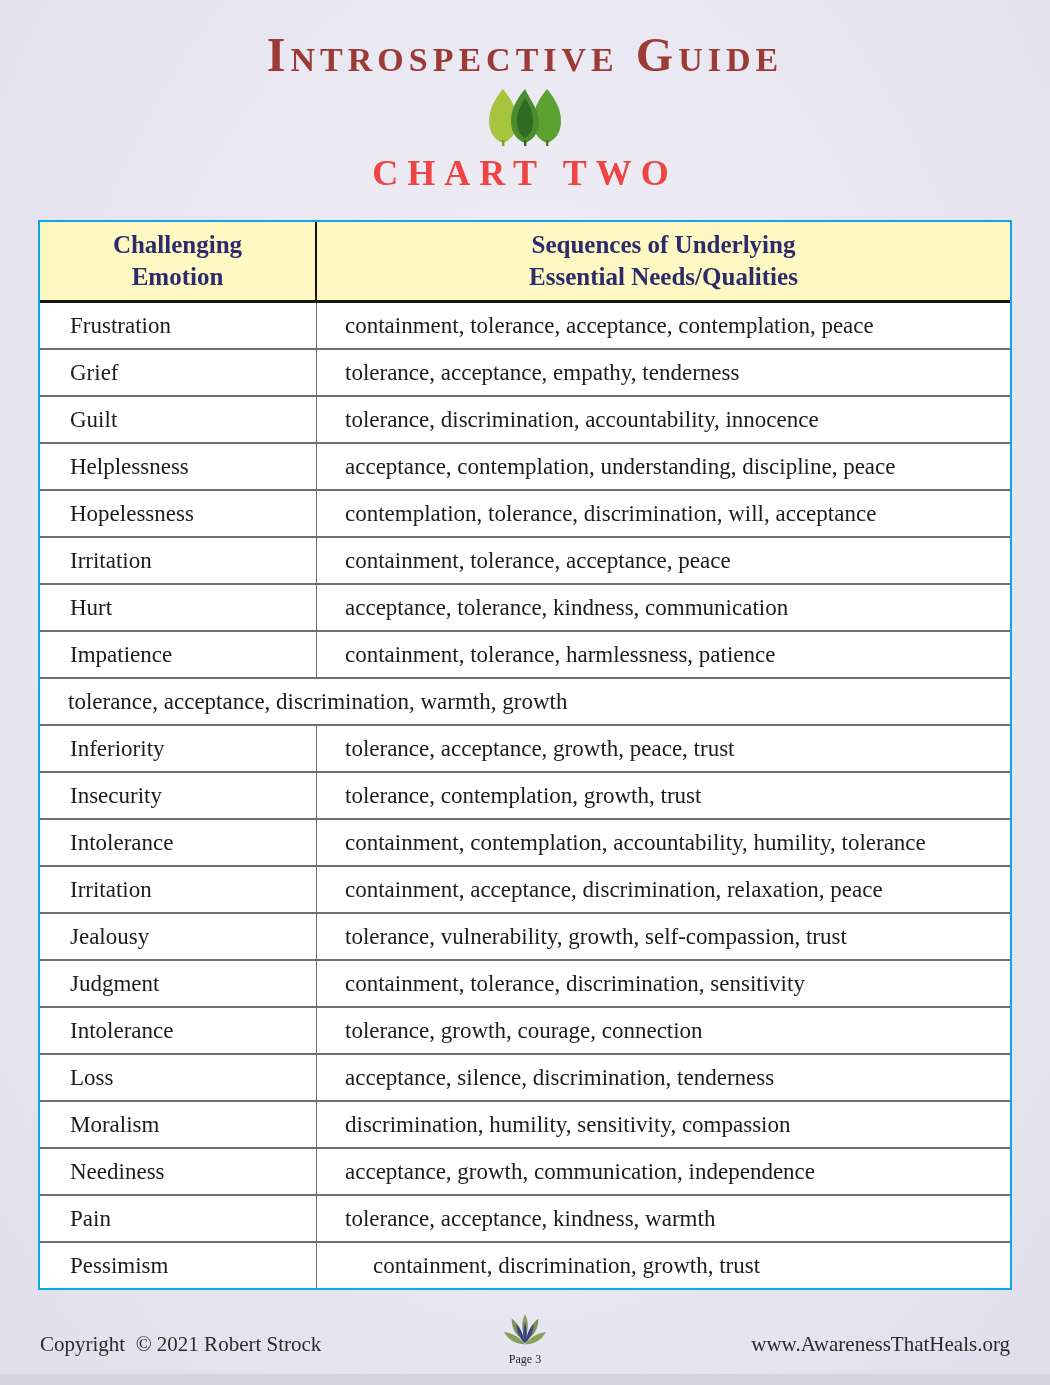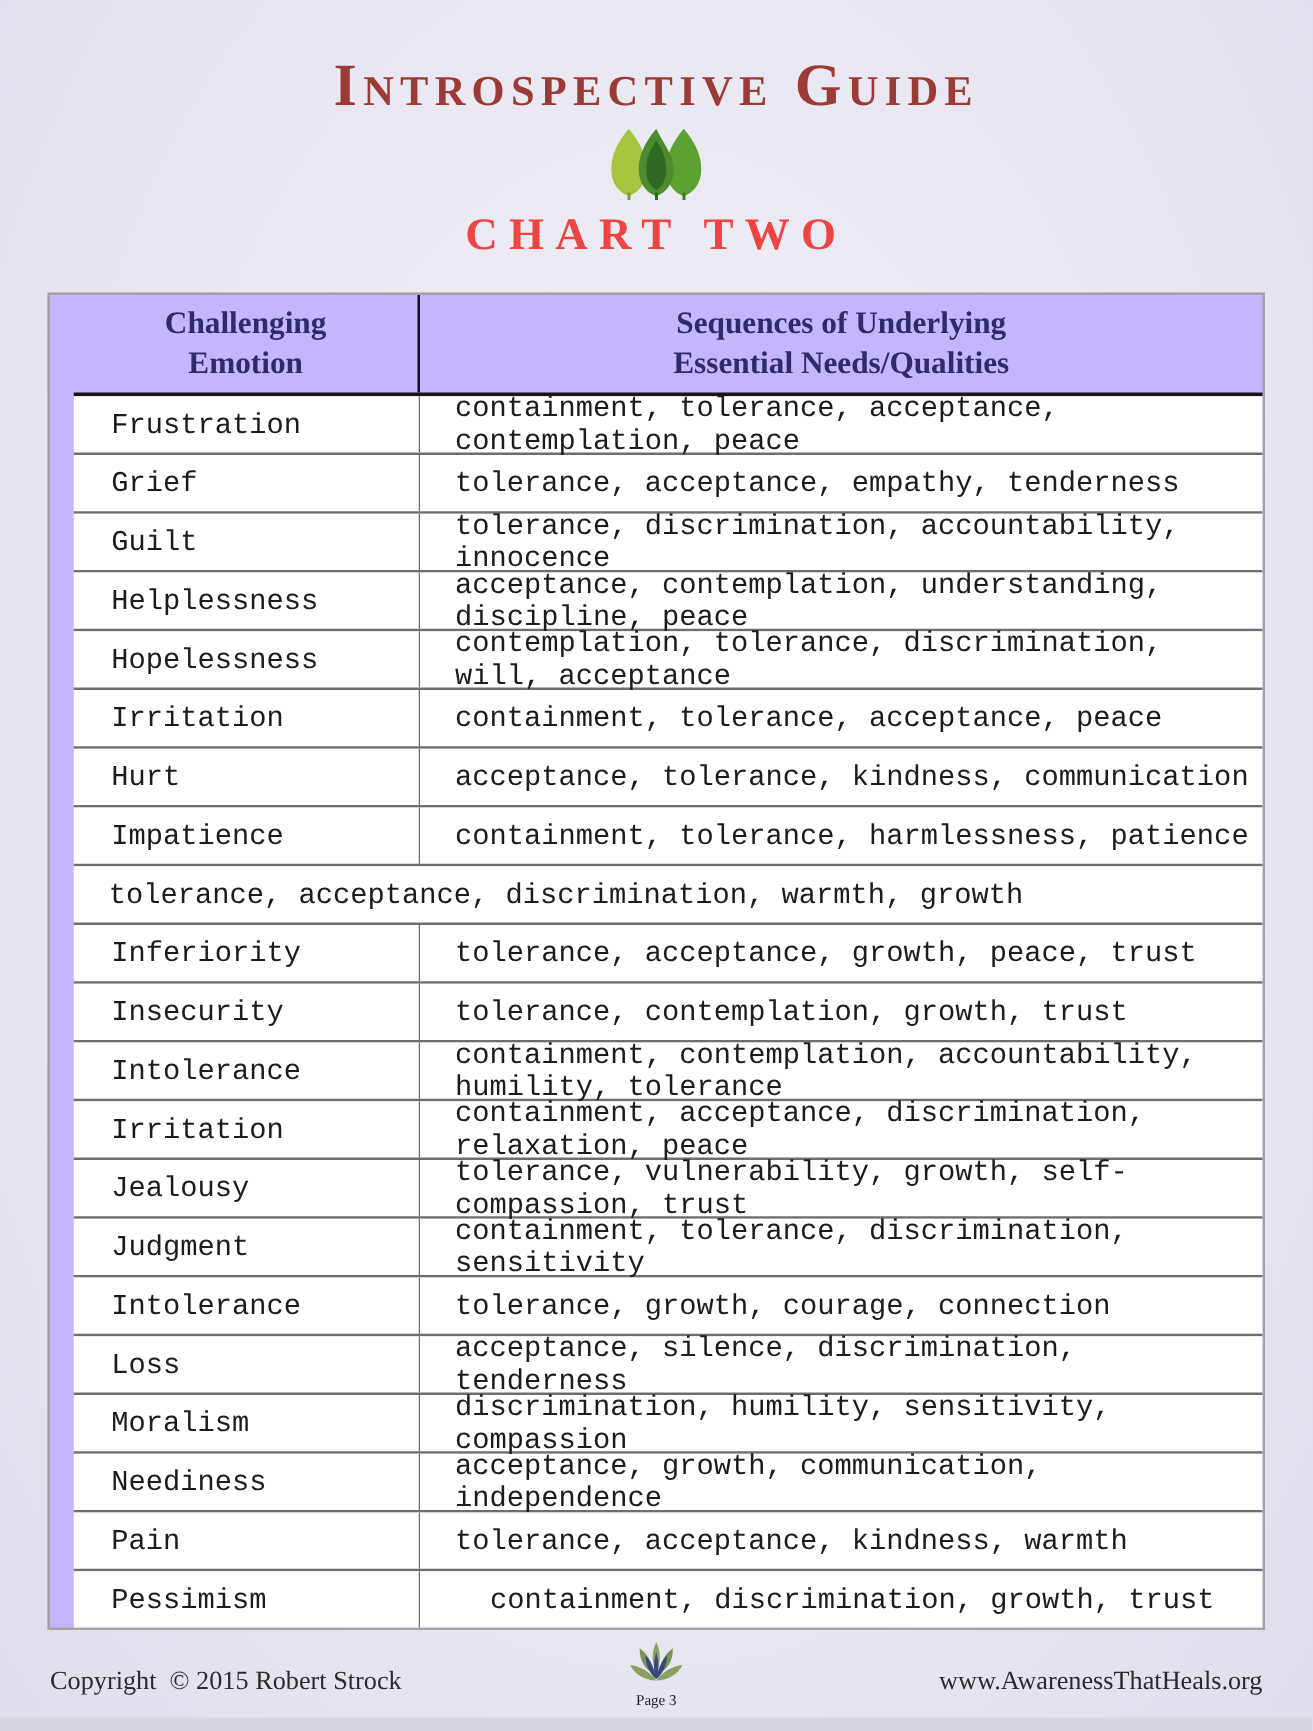--- a/index.html
+++ b/index.html
@@ -3,42 +3,42 @@
 <meta charset="utf-8">
 <style>
   html,body{margin:0;padding:0;}
   body{
     width:1050px;height:1385px;position:relative;overflow:hidden;
     font-family:"Liberation Serif", serif;
     background:radial-gradient(ellipse at 50% 42%, #f1f0f7 0%, #e9e8f2 55%, #dfdeea 100%);
   }
   .bottom-strip{position:absolute;left:0;bottom:0;width:100%;height:11px;background:#d5d4df;}
 
-  .header{text-align:center;padding-top:40px;}
+  .header{text-align:center;padding-top:26px;}
   .title{
     font-size:48px;font-weight:bold;color:#9c3b36;
     font-variant:small-caps;letter-spacing:5px;line-height:58px;
   }
   .leaves{margin-top:4px;height:58px;}
   .subtitle{
     margin-top:6px;font-size:36px;font-weight:bold;color:#ef4444;
     letter-spacing:9px;line-height:42px;
   }
 
   .table-wrap{
     margin:26px 38px 0 38px;
-    border:2px solid #a3a3a3;background:#c4b5fd;padding-left:19px;
+    border:2px solid #0ea5e9;background:#fef9c3;
   }
   .thead{display:flex;border-bottom:3px solid #161616;height:78px;}
   .th{display:flex;flex-direction:column;justify-content:center;align-items:center;
       color:#2e2b6d;font-weight:bold;font-size:25px;line-height:1.3;}
   .th-emotion{width:277px;border-right:2px solid #161616;box-sizing:border-box;}
   .th-needs{flex:1;}
 
-  .row{display:flex;height:45px;border-bottom:2px solid #6e6e6e;background:#ffffff;font-family:Liberation Mono, monospace;}
+  .row{display:flex;height:45px;border-bottom:2px solid #6e6e6e;background:#ffffff;}
   .row:last-child{border-bottom:none;gap:28px;}
   .cell{display:flex;align-items:center;font-size:23px;color:#1c1c1c;box-sizing:border-box;}
   .cell-emotion{width:277px;border-right:1px solid #6e6e6e;padding-left:30px;}
   .cell-needs{flex:1;padding-left:28px;}
 
   .footer-left,.footer-right{
     position:absolute;top:1332px;font-size:21px;color:#2b2b2b;white-space:pre;
   }
   .footer-left{left:40px;}
   .footer-right{right:40px;}
@@ -181,21 +181,21 @@
     <div class="cell cell-needs">tolerance, acceptance, kindness, warmth</div>
   </div>
 
   <div class="row">
     <div class="cell cell-emotion">Pessimism</div>
     <div class="cell cell-needs">containment, discrimination, growth, trust</div>
   </div>
 </div>
 </div>
 
-<div class="footer-left">Copyright  © 2015 Robert Strock</div>
+<div class="footer-left">Copyright  © 2021 Robert Strock</div>
 
 <div class="footer-center">
   <div>
     <svg width="46" height="38" viewBox="0 0 48 40">
       <path d="M24,2 C20,10 20,19 24,26 C28,19 28,10 24,2 Z" fill="#8aa05e"></path>
       <path d="M10,7 C10,17 14,25 22,28 C20,18 16,11 10,7 Z" fill="#7e9156"></path>
       <path d="M38,7 C38,17 34,25 26,28 C28,18 32,11 38,7 Z" fill="#7e9156"></path>
       <path d="M2,21 C6,29 14,34 24,34 C18,26 10,22 2,21 Z" fill="#8aa05e"></path>
       <path d="M46,21 C42,29 34,34 24,34 C30,26 38,22 46,21 Z" fill="#8aa05e"></path>
       <path d="M24,10 C22,18 21,27 24,33 C27,27 26,18 24,10 Z" fill="#37477e"></path>

